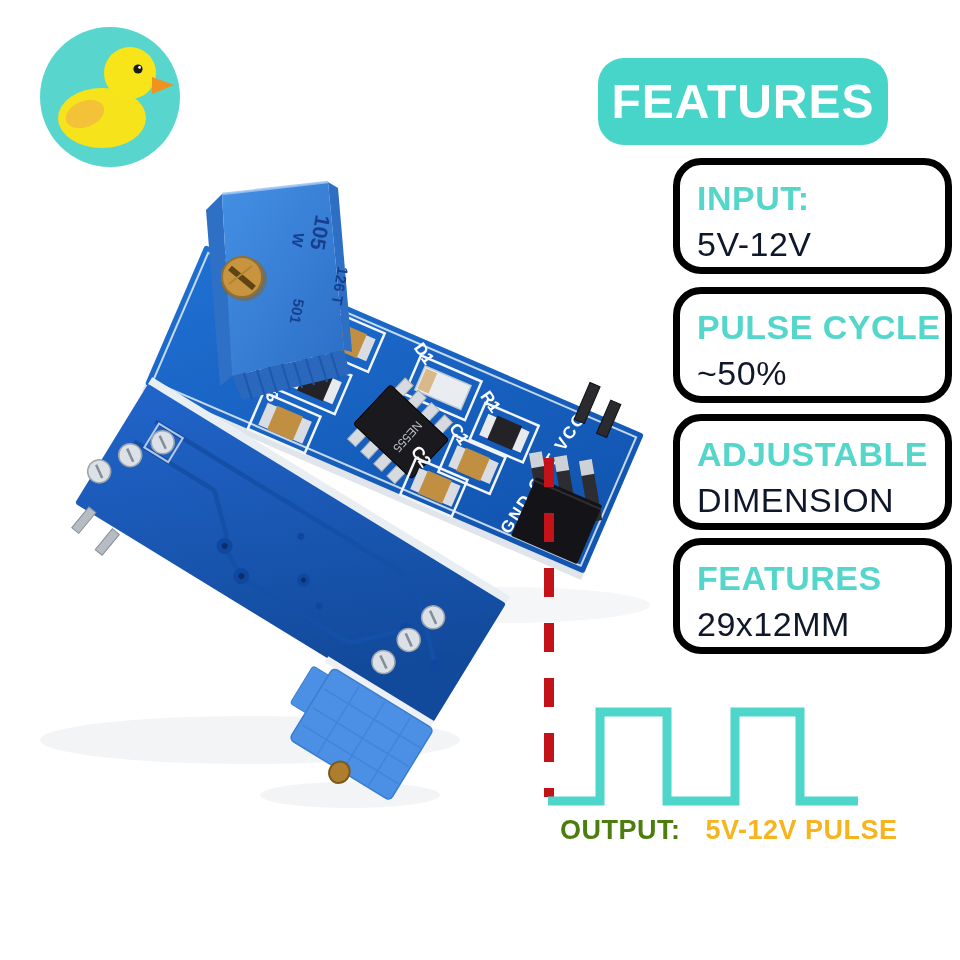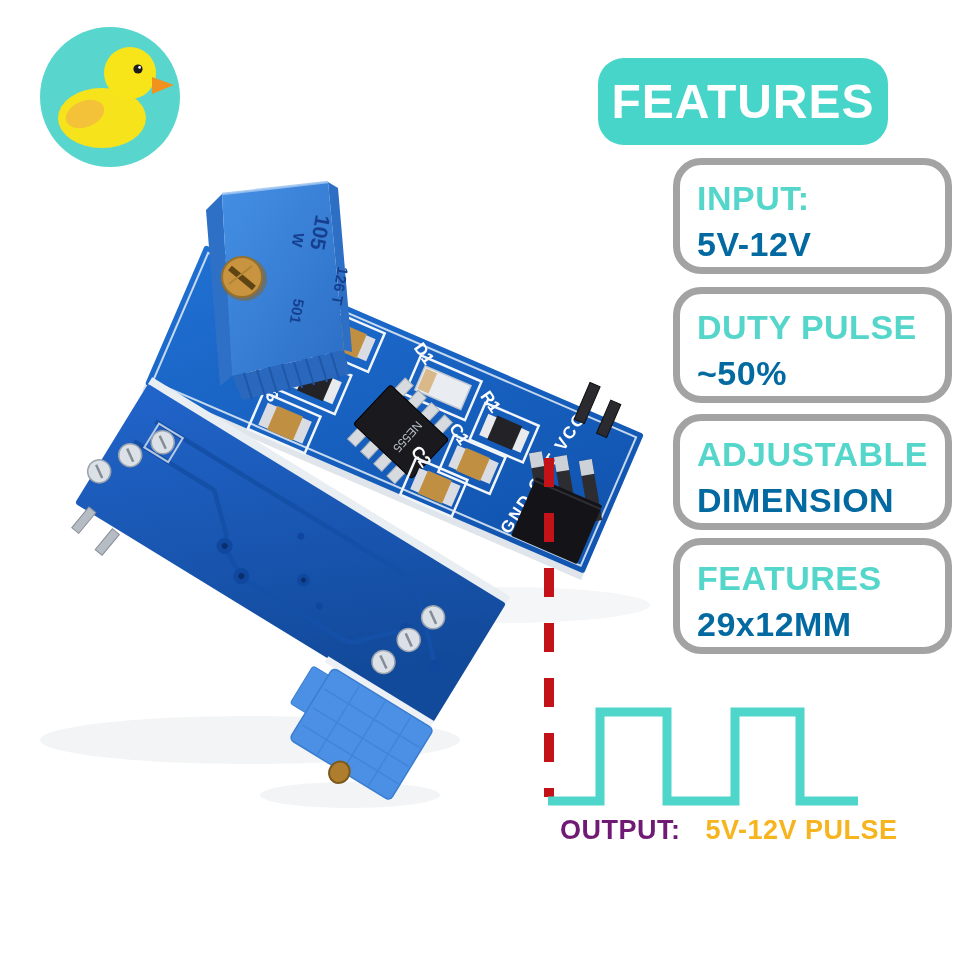--- a/index.html
+++ b/index.html
@@ -3,26 +3,26 @@
 <meta charset="utf-8">
 <style>
   html,body{margin:0;padding:0;background:#fff;}
   .canvas{position:relative;width:960px;height:960px;background:#ffffff;overflow:hidden;
           font-family:"Liberation Sans",sans-serif;}
   .stage{position:absolute;left:0;top:0;width:960px;height:960px;}
   .features-header{position:absolute;left:598px;top:58px;width:290px;height:87px;
           background:#47d5ca;border-radius:26px;display:flex;align-items:center;justify-content:center;}
   .features-header span{color:#ffffff;font-size:48px;font-weight:bold;letter-spacing:1px;}
   .fbox{position:absolute;left:673px;width:279px;height:116px;box-sizing:border-box;
-          border:7px solid #a3a3a3;border-radius:28px;background:#ffffff;padding:10px 0 0 17px;}
+          border:7px solid #000000;border-radius:28px;background:#ffffff;padding:10px 0 0 17px;}
   .fbox .ft{color:#55d6cb;font-size:34px;font-weight:bold;letter-spacing:0.5px;line-height:1.36;}
-  .fbox .fv{color:#0369a1;font-size:34px;font-weight:bold;letter-spacing:0.5px;line-height:1.36;}
+  .fbox .fv{color:#0f172a;font-size:34px;font-weight:normal;letter-spacing:0.5px;line-height:1.36;}
   .output-caption{position:absolute;left:560px;top:815px;white-space:nowrap;
           font-size:27px;font-weight:bold;letter-spacing:0.5px;}
-  .output-caption .oc-t{color:#701a75;}
+  .output-caption .oc-t{color:#4d7c0f;}
   .output-caption .oc-y{color:#f6b41e;margin-left:25px;}
   svg text{font-family:"Liberation Sans",sans-serif;}
 </style>
 </head>
 <body>
 
 <div class="canvas">
 
   <svg class="stage" viewBox="0 0 960 960">
     <defs>
@@ -227,21 +227,21 @@
 
   <div class="features-header">
     <span>FEATURES</span>
   </div>
 
   <div class="fbox" style="top:158px">
     <div class="ft">INPUT:</div>
     <div class="fv">5V-12V</div>
   </div>
   <div class="fbox" style="top:287px">
-    <div class="ft">DUTY PULSE</div>
+    <div class="ft">PULSE CYCLE</div>
     <div class="fv">~50%</div>
   </div>
   <div class="fbox" style="top:414px">
     <div class="ft">ADJUSTABLE</div>
     <div class="fv">DIMENSION</div>
   </div>
   <div class="fbox" style="top:538px">
     <div class="ft">FEATURES</div>
     <div class="fv">29x12MM</div>
   </div>

